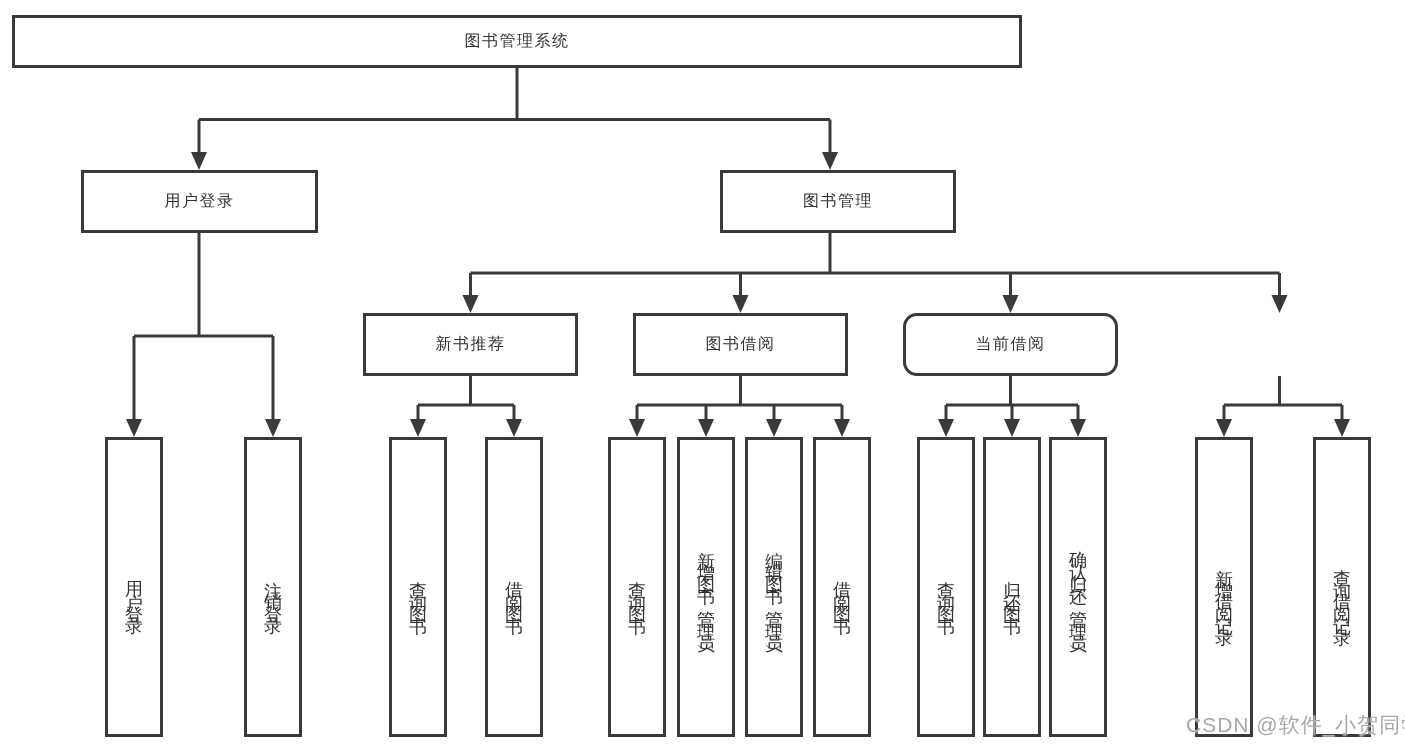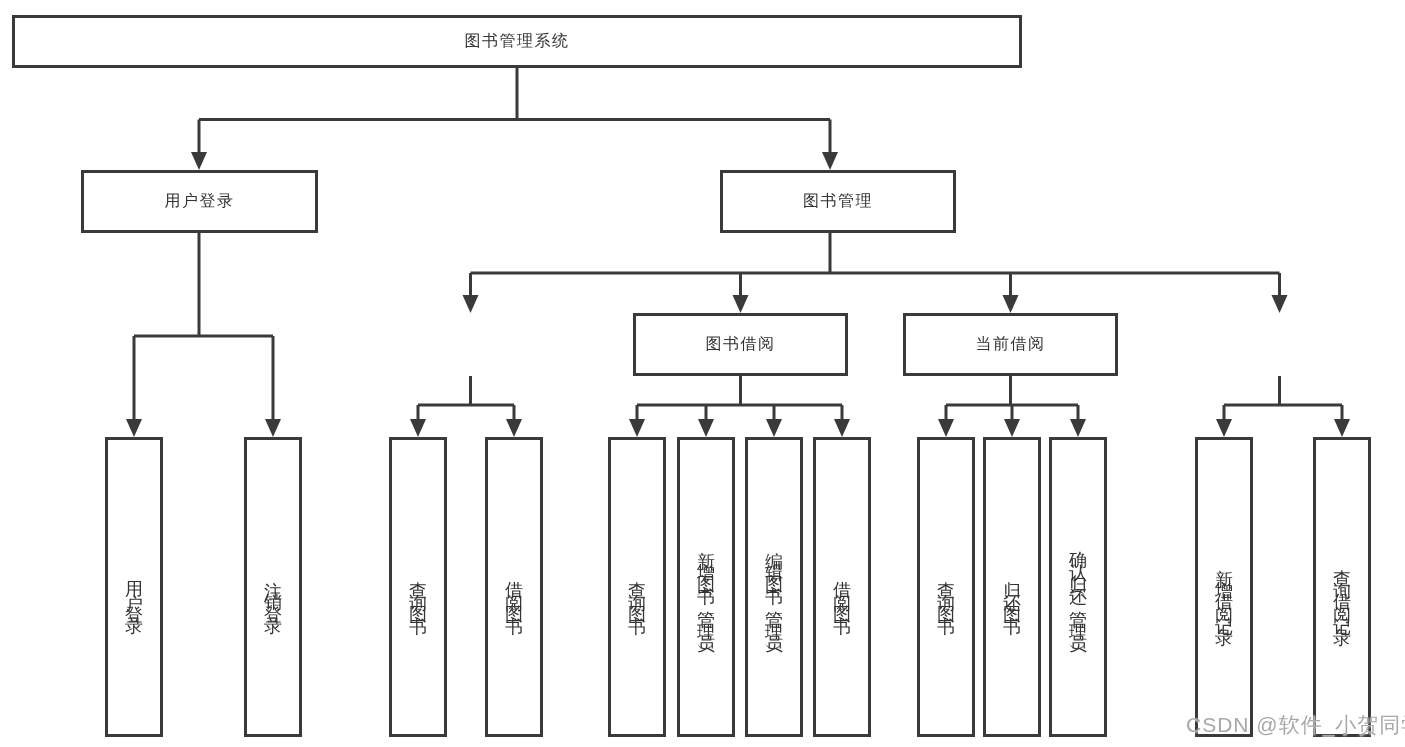--- a/index.html
+++ b/index.html
@@ -90,22 +90,23 @@
     <path d="M1279.5 376 V406.5 M1224 405 H1342 M1224 405 V419 M1342 405 V419"></path>
     <polygon points="1216,419 1232,419 1224,437"></polygon>
     <polygon points="1334,419 1350,419 1342,437"></polygon>
   </svg>
 
   <div class="box" style="left:12px; top:15px; width:1010px; height:53px;">图书管理系统</div>
 
   <div class="box" style="left:81px; top:170px; width:237px; height:63px;">用户登录</div>
   <div class="box" style="left:712px; top:170px; width:236px; height:63px;margin-left:8px;">图书管理</div>
 
+  <div class="box" style="left:363px; top:313px; width:215px; height:63px;">新书推荐</div>
   <div class="box" style="left:633px; top:313px; width:215px; height:63px;">图书借阅</div>
-  <div class="box" style="left:903px; top:313px; width:215px; height:63px;">当前借阅</div>
+  <div class="box" style="left:903px; top:313px; width:215px; height:63px;border-radius:14px;">当前借阅</div>
 
   <div class="box vbox" style="left:105px; top:437px; width:58px; height:300px;">用户登录</div>
   <div class="box vbox" style="left:244px; top:437px; width:58px; height:300px;">注销登录</div>
 
   <div class="box vbox" style="left:389px; top:437px; width:58px; height:300px;">查询图书</div>
   <div class="box vbox" style="left:485px; top:437px; width:58px; height:300px;">借阅图书</div>
 
   <div class="box vbox" style="left:608px; top:437px; width:58px; height:300px;">查询图书</div>
   <div class="box vbox" style="left:677px; top:437px; width:58px; height:300px;">新增图书（管理员）</div>
   <div class="box vbox" style="left:745px; top:437px; width:58px; height:300px;">编辑图书（管理员）</div>

